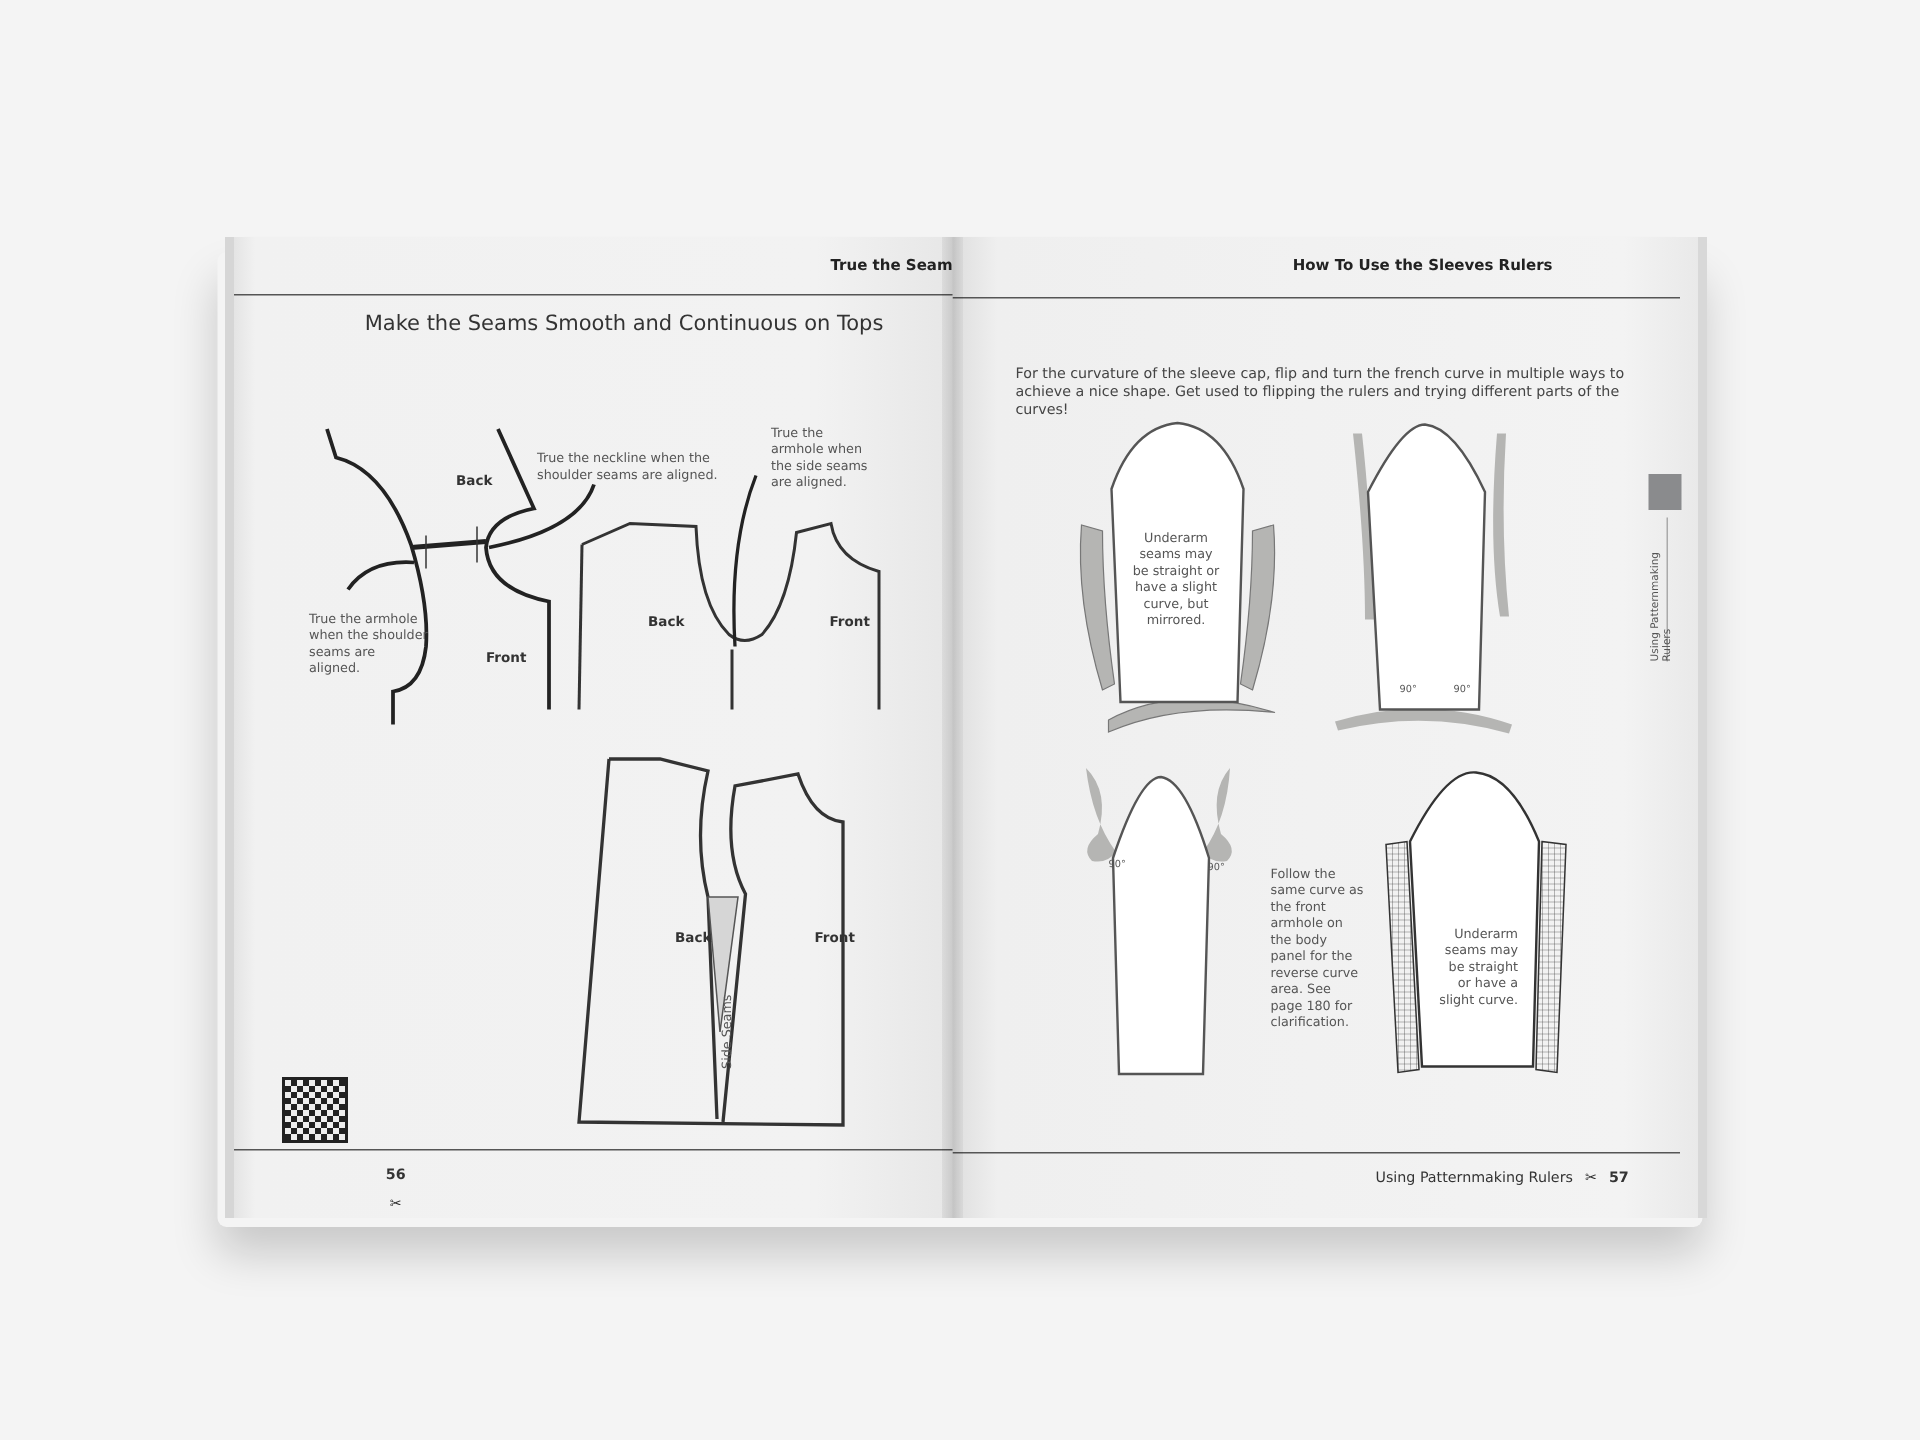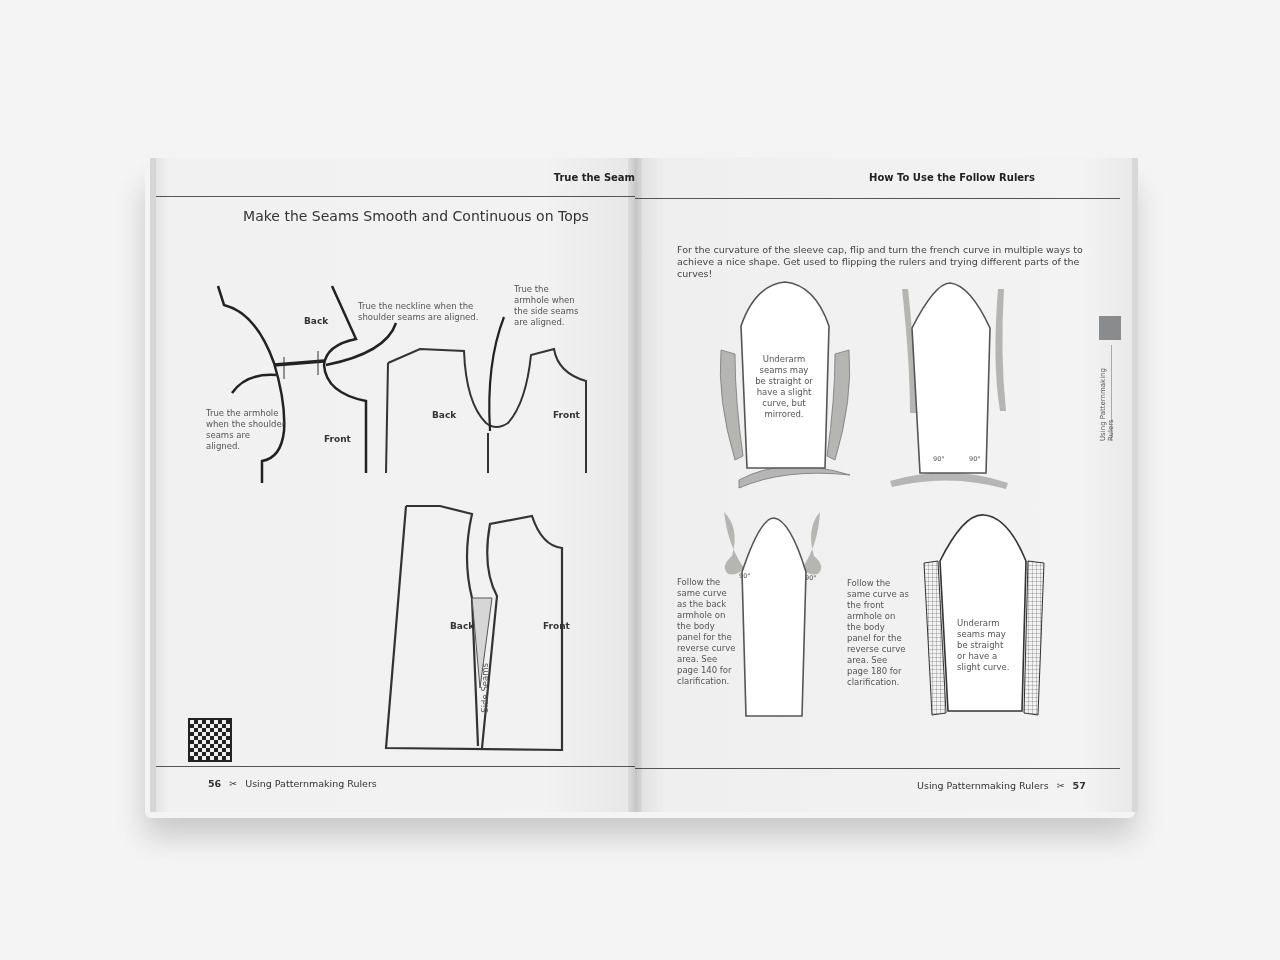--- a/index.html
+++ b/index.html
@@ -69,29 +69,29 @@
     </g>
     <path d="M90 100 L110 100 L98 190 Z" fill="#d6d6d6" stroke="#555" stroke-width="1"></path>
   </svg>
   <div class="label bold" style="left:282px;top:463px;">Back</div>
   <div class="label bold" style="left:375px;top:463px;">Front</div>
   <div class="label" style="left:324px;top:505px;writing-mode:vertical-rl;transform:rotate(180deg);">Side Seams</div>
 
   <div class="qr" style="background:repeating-conic-gradient(#222 0 25%, #eee 0 50%) 0 0/8px 8px; border:2px solid #222;"></div>
 
   <div class="rule" style="left:0;top:608px;width:485px;"></div>
-  <div class="footer" style="left:52px;">
+  <div class="footer" style="left:42px;flex-direction:column;">
     <span class="num">56</span>
     <span>✂</span>
     <span>Using Patternmaking Rulers</span>
   </div>
 </div>
 
 <div class="page right">
-  <div class="page-title" style="left:0;width:400px;">How To Use the Follow Rulers</div>
+  <div class="page-title" style="left:0;width:400px;">How To Use the Sleeves Rulers</div>
   <div class="rule" style="left:0;top:40px;width:485px;"></div>
   <div class="intro" style="left:42px;width:415px;">For the curvature of the sleeve cap, flip and turn the french curve in multiple ways to achieve a nice shape. Get used to flipping the rulers and trying different parts of the curves!</div>
 
   <svg width="140" height="210" style="left:80px;top:122px;" viewBox="0 0 140 210">
     <path d="M6 70 Q2 120 20 180 L28 176 Q20 120 20 74 Z" fill="#b5b5b3" stroke="#777" stroke-width="0.8"></path>
     <path d="M134 70 Q138 120 120 180 L112 176 Q120 120 120 74 Z" fill="#b5b5b3" stroke="#777" stroke-width="0.8"></path>
     <path d="M24 200 Q70 175 135 195 Q70 188 24 208 Z" fill="#b5b5b3" stroke="#777" stroke-width="0.8"></path>
     <path d="M58 20 Q60 4 80 8 Q70 14 74 24 Q66 26 58 20 Z" fill="#b5b5b3"></path>
     <path d="M26 46 Q40 5 70 2 Q100 5 114 46 L110 188 L32 188 Z" fill="#fff" stroke="#555" stroke-width="1.6"></path>
   </svg>
@@ -106,35 +106,34 @@
   <div class="label" style="left:298px;top:296px;font-size:6.5px;">90°</div>
   <div class="label" style="left:334px;top:296px;font-size:6.5px;">90°</div>
 
   <svg width="130" height="215" style="left:75px;top:350px;" viewBox="0 0 130 215">
     <path d="M14 4 Q30 20 22 48 Q10 58 18 66 Q28 68 34 60 Q18 38 14 4 Z" fill="#b5b5b3"></path>
     <path d="M110 4 Q96 20 104 48 Q116 58 108 66 Q98 68 92 60 Q108 38 110 4 Z" fill="#b5b5b3"></path>
     <path d="M32 64 Q50 10 64 10 Q80 12 96 64 L92 208 L36 208 Z" fill="#fff" stroke="#555" stroke-width="1.6"></path>
   </svg>
   <div class="label" style="left:104px;top:413px;font-size:6.5px;">90°</div>
   <div class="label" style="left:170px;top:415px;font-size:6.5px;">90°</div>
-  <div class="label" style="left:42px;top:419px;width:60px;">Follow the same curve as the back armhole on the body panel for the reverse curve area. See page 140 for clarification.</div>
   <div class="label" style="left:212px;top:420px;width:62px;">Follow the same curve as the front armhole on the body panel for the reverse curve area. See page 180 for clarification.</div>
 
   <svg width="130" height="205" style="left:285px;top:355px;" viewBox="0 0 130 205">
     <defs>
       <pattern id="grid" width="4" height="4" patternUnits="userSpaceOnUse">
           <path d="M4 0 L0 0 0 4" fill="none" stroke="#444" stroke-width="0.5"></path>
         </pattern>
     </defs>
     <path d="M4 50 L18 48 L26 200 L12 202 Z" fill="url(#grid)" stroke="#333" stroke-width="1"></path>
     <path d="M108 48 L124 50 L118 202 L104 200 Z" fill="url(#grid)" stroke="#333" stroke-width="1"></path>
     <path d="M40 18 Q56 2 70 8 Q66 20 56 24 Q46 24 40 18 Z" fill="#b5b5b3"></path>
     <path d="M20 48 Q44 0 64 2 Q88 4 106 48 L102 198 L28 198 Z" fill="#fff" stroke="#333" stroke-width="1.6"></path>
   </svg>
-  <div class="label" style="left:322px;top:460px;width:55px;text-align:left;">Underarm seams may be straight or have a slight curve.</div>
+  <div class="label" style="left:322px;top:460px;width:55px;text-align:right;">Underarm seams may be straight or have a slight curve.</div>
 
   <div class="rule" style="left:0;top:610px;width:485px;"></div>
   <div class="footer" style="left:282px;top:622px;">
     <span>Using Patternmaking Rulers</span>
     <span>✂</span>
     <span class="num">57</span>
   </div>
 </div>
 
 <div class="spine"></div>

